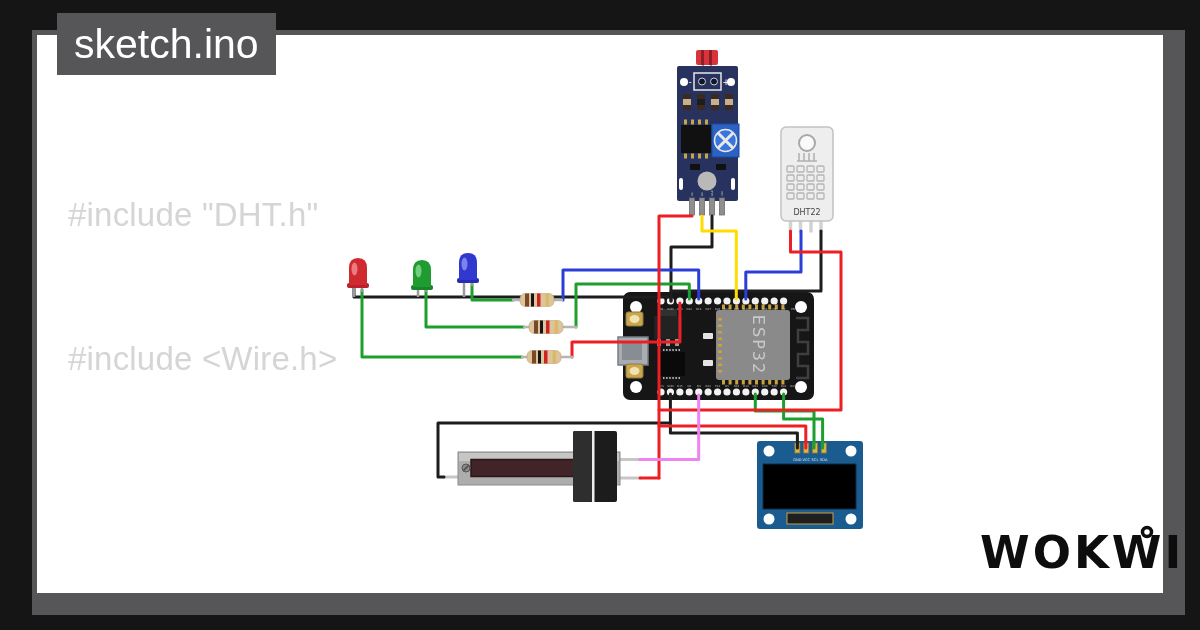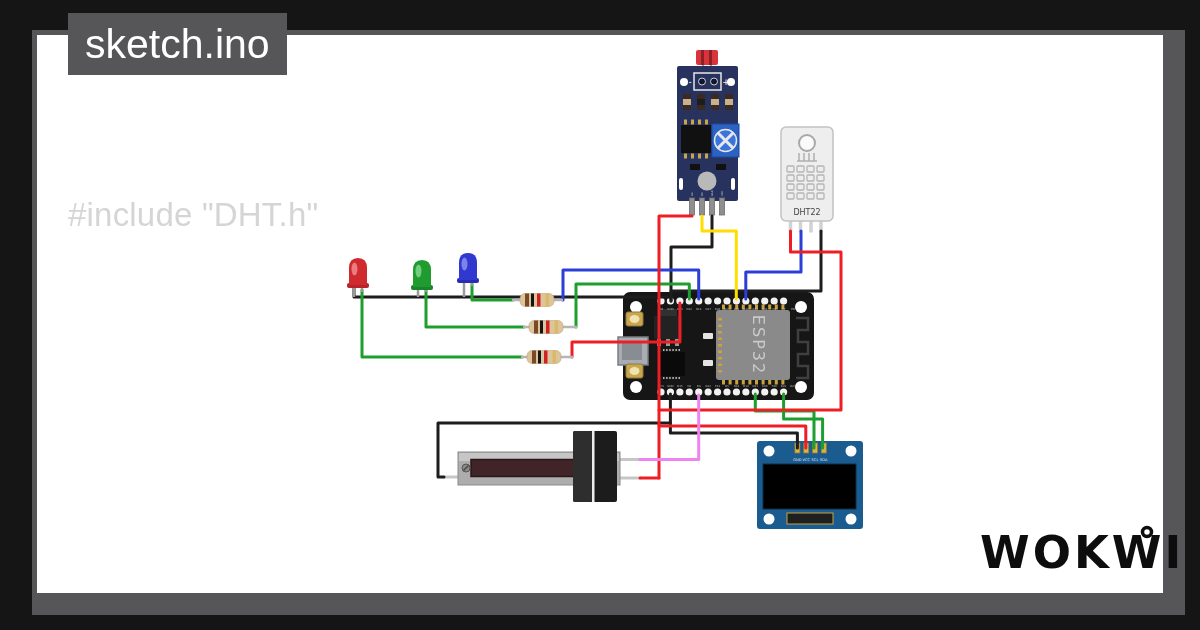--- a/index.html
+++ b/index.html
@@ -3,34 +3,35 @@
 <meta charset="utf-8">
 <style>
   html,body{margin:0;padding:0;background:#151515;}
   #stage{position:relative;width:1200px;height:630px;overflow:hidden;background:#151515;
          font-family:"Liberation Sans","DejaVu Sans",sans-serif;}
   #card-shadow{position:absolute;left:32px;top:30px;width:1153px;height:585px;background:#565658;}
   #card{position:absolute;left:37px;top:35px;width:1126px;height:558px;background:#ffffff;overflow:hidden;}
   #code{position:absolute;left:31px;top:60px;font-size:33px;line-height:48px;color:#d5d5d5;
         white-space:pre;letter-spacing:0.2px;}
   .code-line{height:48px;}
-  #title-box{position:absolute;left:68px;top:13px;width:219px;height:62px;background:#565658;
+  #title-box{position:absolute;left:57px;top:13px;width:219px;height:62px;background:#565658;
              color:#ffffff;font-size:41px;line-height:62px;padding-left:17px;box-sizing:border-box;}
   #circuit{position:absolute;left:0;top:0;width:1200px;height:630px;}
   text{font-family:"DejaVu Sans","Liberation Sans",sans-serif;}
 </style>
 </head>
 <body>
 
 <div id="stage">
   <div id="card-shadow"></div>
 
   <div id="card">
     <div id="code">
       <div class="code-line">#include "DHT.h"</div>
+      <div class="code-line">#include &lt;Wire.h&gt;</div>
       
       
       
       
       
       
       
       
     </div>
   </div>

